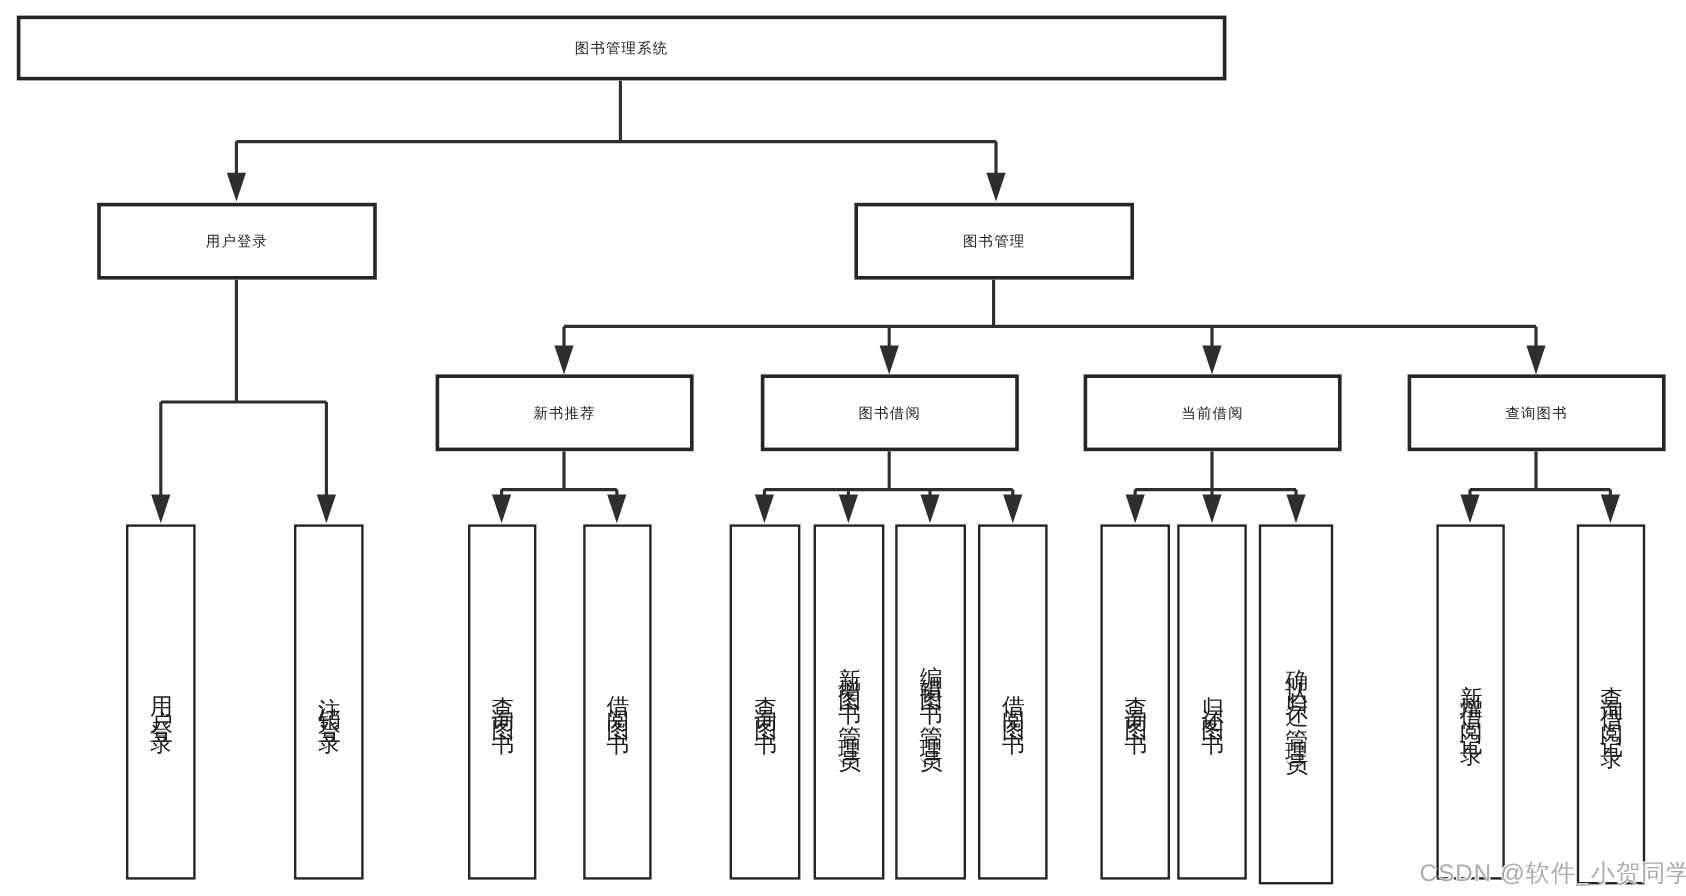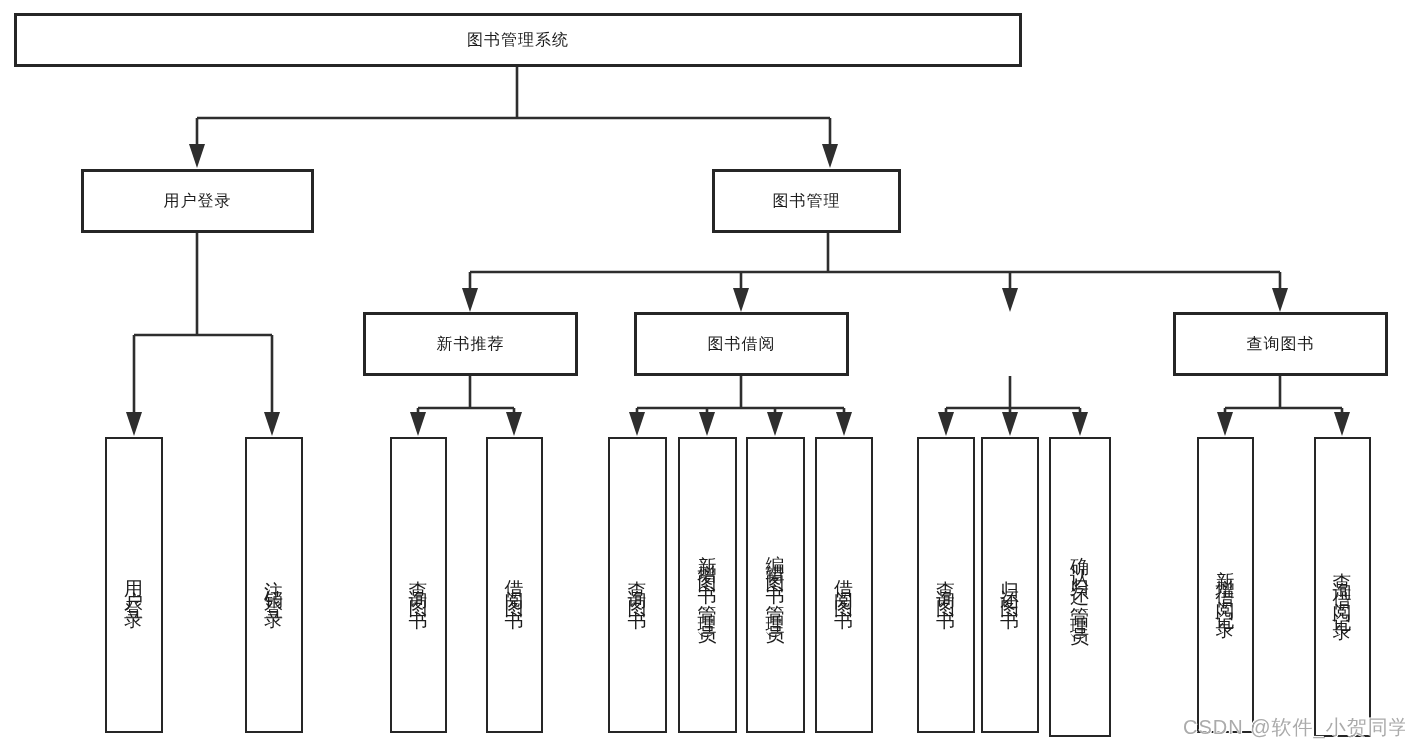--- a/index.html
+++ b/index.html
@@ -27,21 +27,21 @@
   .node {
     position: absolute;
     background: #ffffff;
     border: 3px solid #262626;
     box-sizing: border-box;
     display: flex;
     align-items: center;
     justify-content: center;
     white-space: nowrap;
   }
-  .h-node { font-size: 16px; letter-spacing: 1px; }
+  .h-node { font-size: 12px; letter-spacing: 1px; }
   .v-node {
     border-width: 2.5px;
     writing-mode: vertical-rl;
     text-orientation: mixed;
     font-size: 19px;
     line-height: 1;
     letter-spacing: 10px;
   }
   .watermark {
     position: absolute;
@@ -105,24 +105,25 @@
     <g>
       <path d="M1280 376 V408 M1225 408 H1342 M1225 408 V414 M1342 408 V414"></path>
       <polygon points="1217,412 1233,412 1225,436"></polygon>
       <polygon points="1334,412 1350,412 1342,436"></polygon>
     </g>
   </svg>
 
   <div class="node h-node" style="left:14px; top:13px; width:1008px; height:54px;">图书管理系统</div>
 
   <div class="node h-node" style="left:81px; top:169px; width:233px; height:64px;">用户登录</div>
-  <div class="node h-node" style="left:712px; top:169px; width:189px; height:64px;">图书管理</div>
+  <div class="node h-node" style="left:712px; top:169px; width:233px; height:64px;">图书管理</div>
 
   <div class="node h-node" style="left:363px; top:312px; width:215px; height:64px;">新书推荐</div>
   <div class="node h-node" style="left:634px; top:312px; width:215px; height:64px;">图书借阅</div>
+  <div class="node h-node" style="left:903px; top:312px; width:215px; height:64px;">当前借阅</div>
   <div class="node h-node" style="left:1173px; top:312px; width:215px; height:64px;">查询图书</div>
 
   <div class="node v-node" style="left:105px; top:437px; width:58px; height:296px;">用户登录</div>
   <div class="node v-node" style="left:245px; top:437px; width:58px; height:296px;">注销登录</div>
 
   <div class="node v-node" style="left:390px; top:437px; width:57px; height:296px;">查询图书</div>
   <div class="node v-node" style="left:486px; top:437px; width:57px; height:296px;">借阅图书</div>
 
   <div class="node v-node" style="left:608px; top:437px; width:59px; height:296px;">查询图书</div>
   <div class="node v-node" style="left:678px; top:437px; width:59px; height:296px;">新增图书（管理员）</div>

